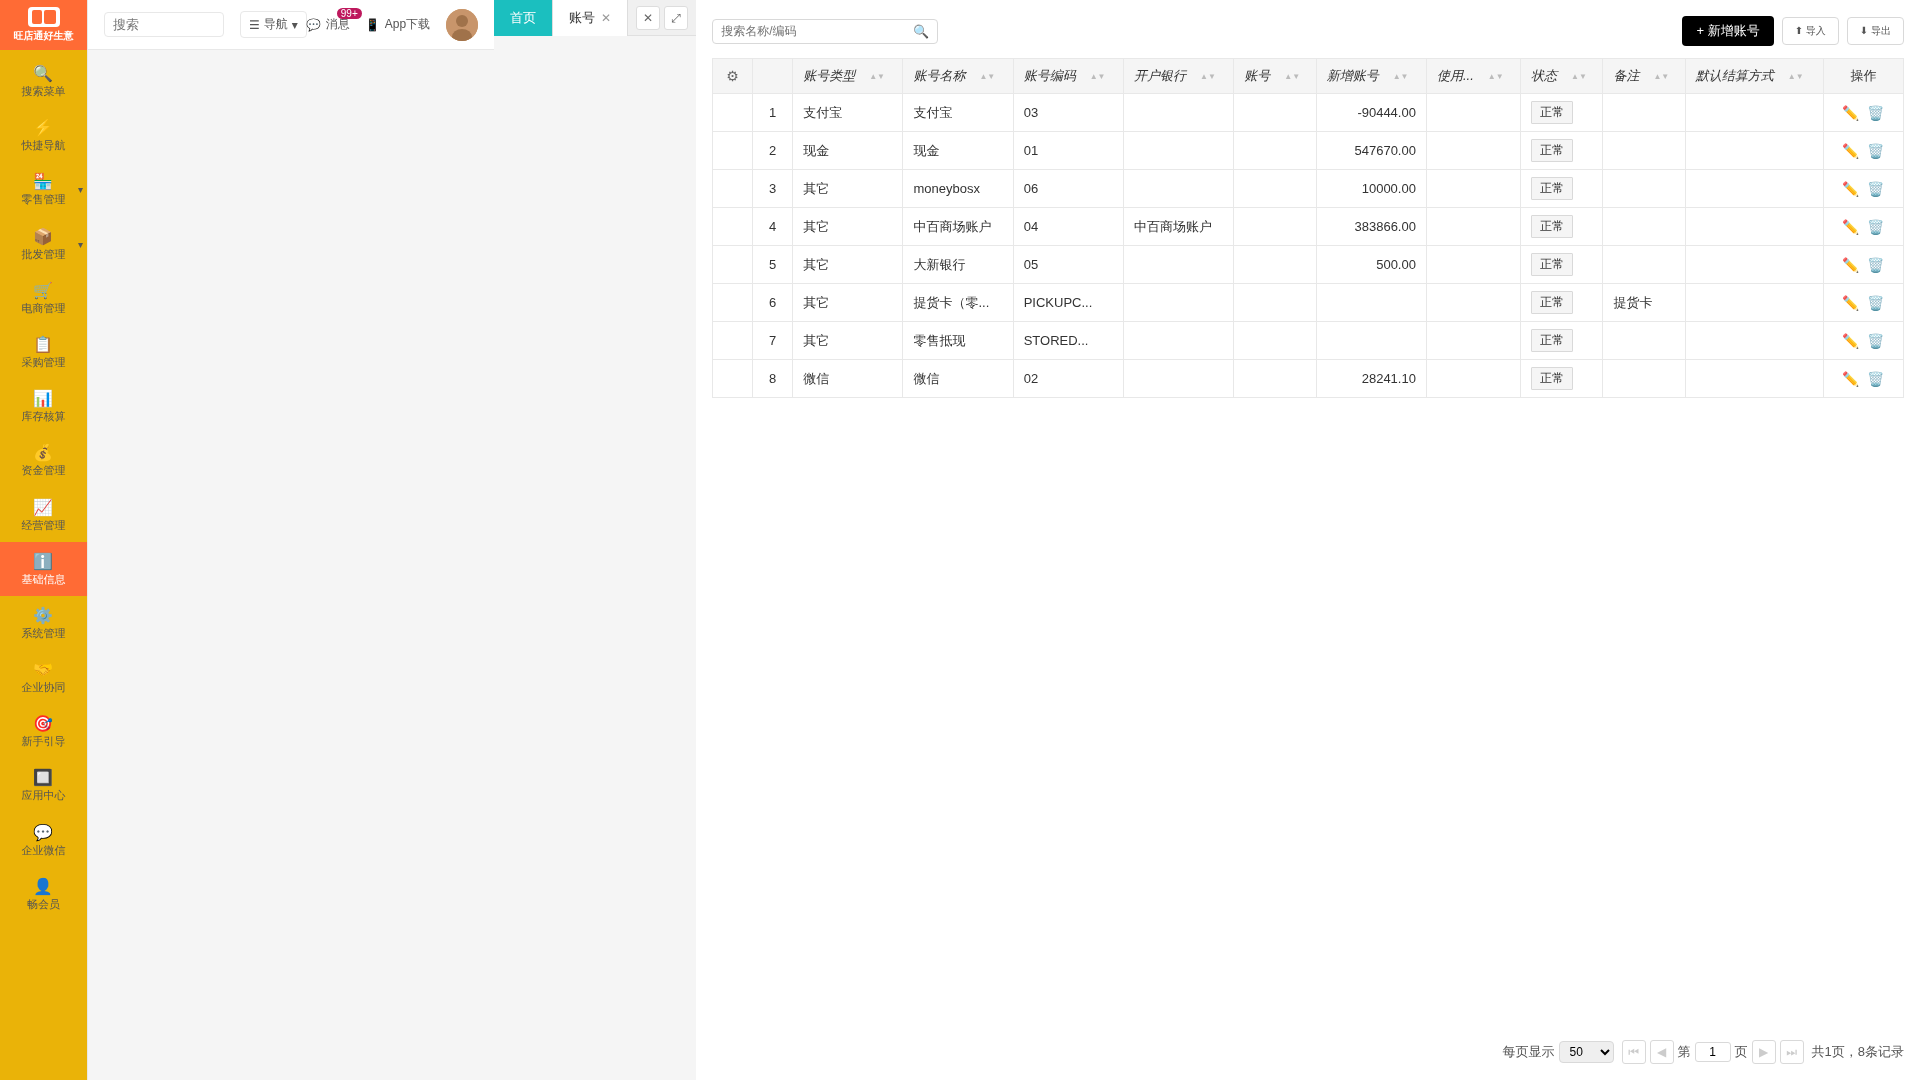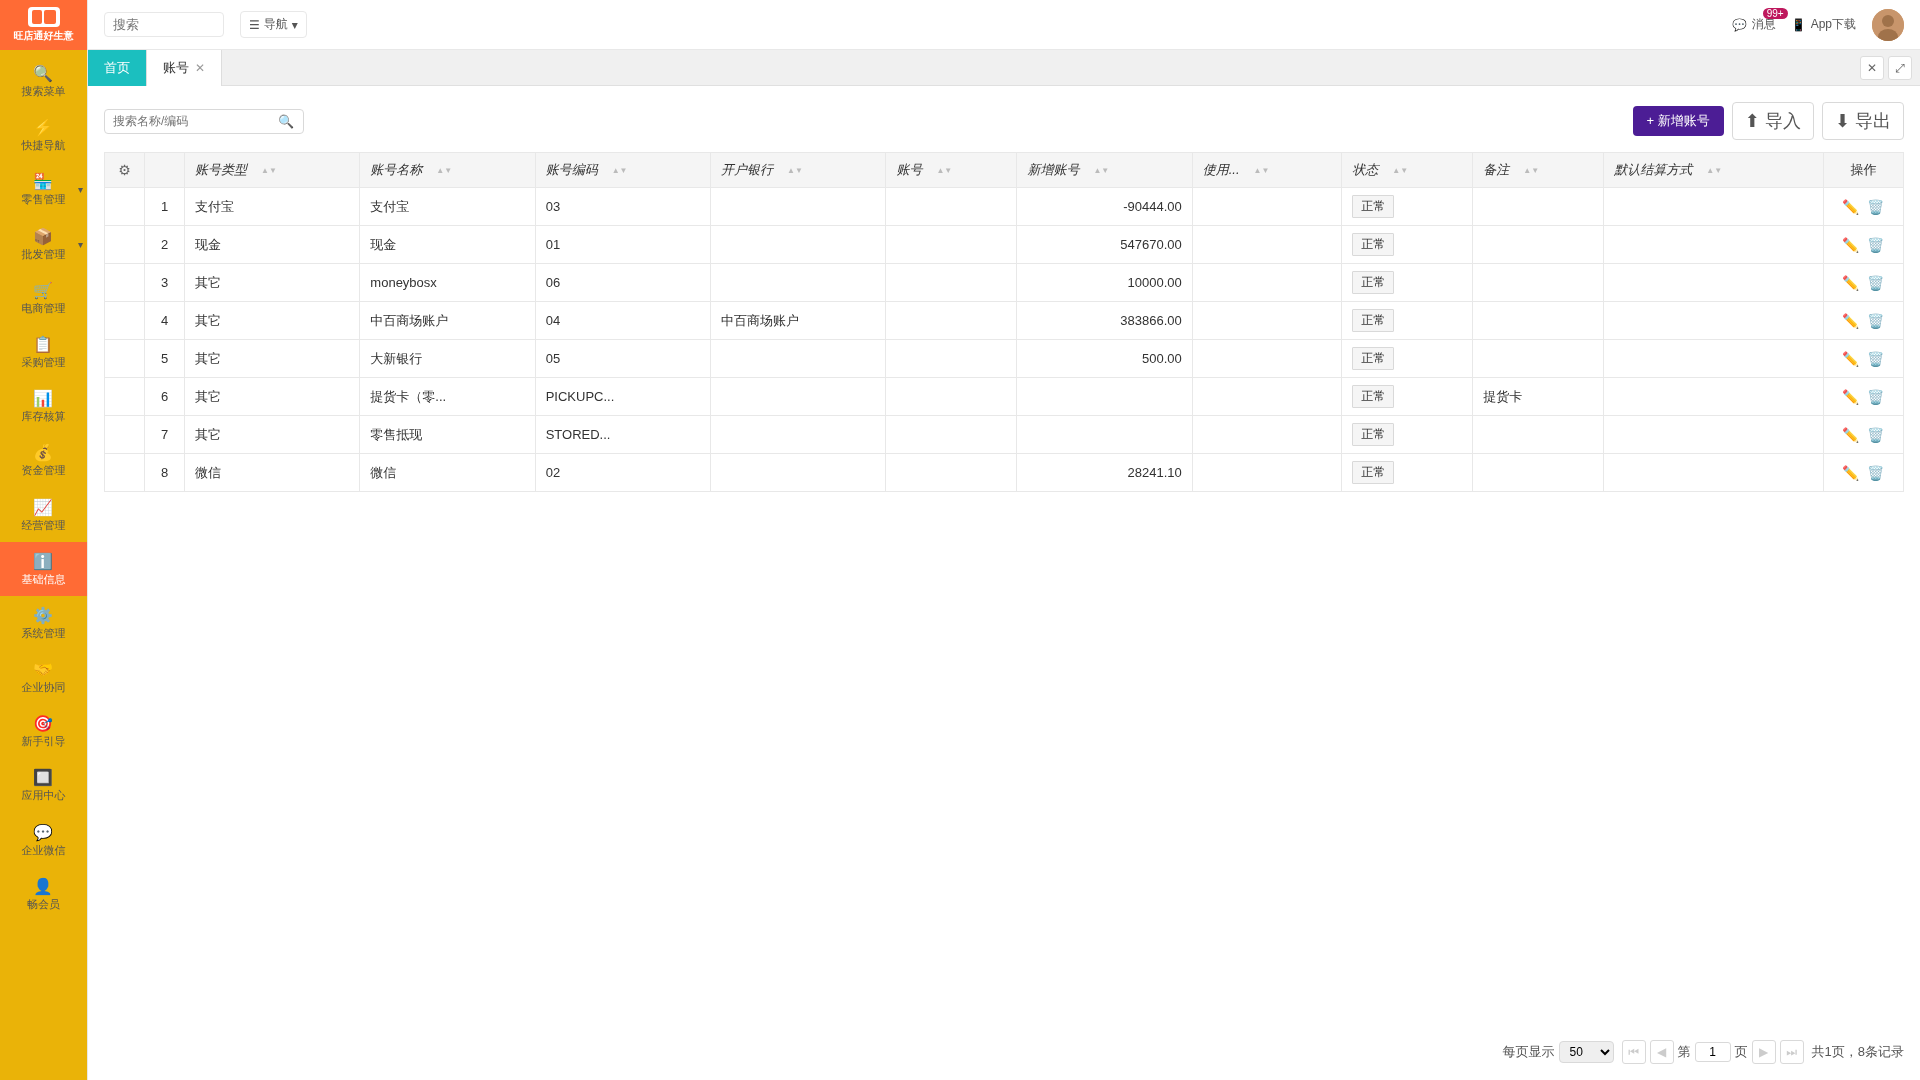--- a/index.html
+++ b/index.html
@@ -65,21 +65,21 @@
       right: 4px;
       top: 50%;
       transform: translateY(-50%);
       font-size: 10px;
     }
 
     
     .main-area {
       flex: 1;
       display: flex;
-      flex-direction: column;
+      flex-direction: row;
       overflow: hidden;
     }
 
     
     .top-header {
       height: 50px;
       background: #fff;
       display: flex;
       align-items: center;
       padding: 0 16px;
@@ -219,55 +219,55 @@
       align-items: center;
       justify-content: space-between;
       margin-bottom: 12px;
     }
     .search-input-wrap {
       display: flex;
       align-items: center;
       border: 1px solid #d9d9d9;
       border-radius: 4px;
       padding: 4px 8px;
-      width: 200px;
+      width: 226px;
       background: #fff;
     }
     .search-input-wrap input {
       border: none;
       outline: none;
       font-size: 12px;
       color: #999;
       width: 100%;
     }
     .search-icon { color: #bbb; margin-left: 4px; cursor: pointer; }
     .toolbar-right {
       display: flex;
       align-items: center;
       gap: 8px;
     }
     .btn-add {
-      background: #4c1d95;
+      background: #000000;
       color: #fff;
       border: none;
       border-radius: 4px;
       padding: 6px 14px;
       font-size: 13px;
       cursor: pointer;
       display: flex;
       align-items: center;
       gap: 4px;
     }
     .btn-import, .btn-export {
       background: #fff;
       color: #555;
       border: 1px solid #d9d9d9;
       border-radius: 4px;
       padding: 6px 12px;
-      font-size: 18px;
+      font-size: 10px;
       cursor: pointer;
       display: flex;
       align-items: center;
       gap: 4px;
     }
 
     
     .data-table {
       width: 100%;
       border-collapse: collapse;

